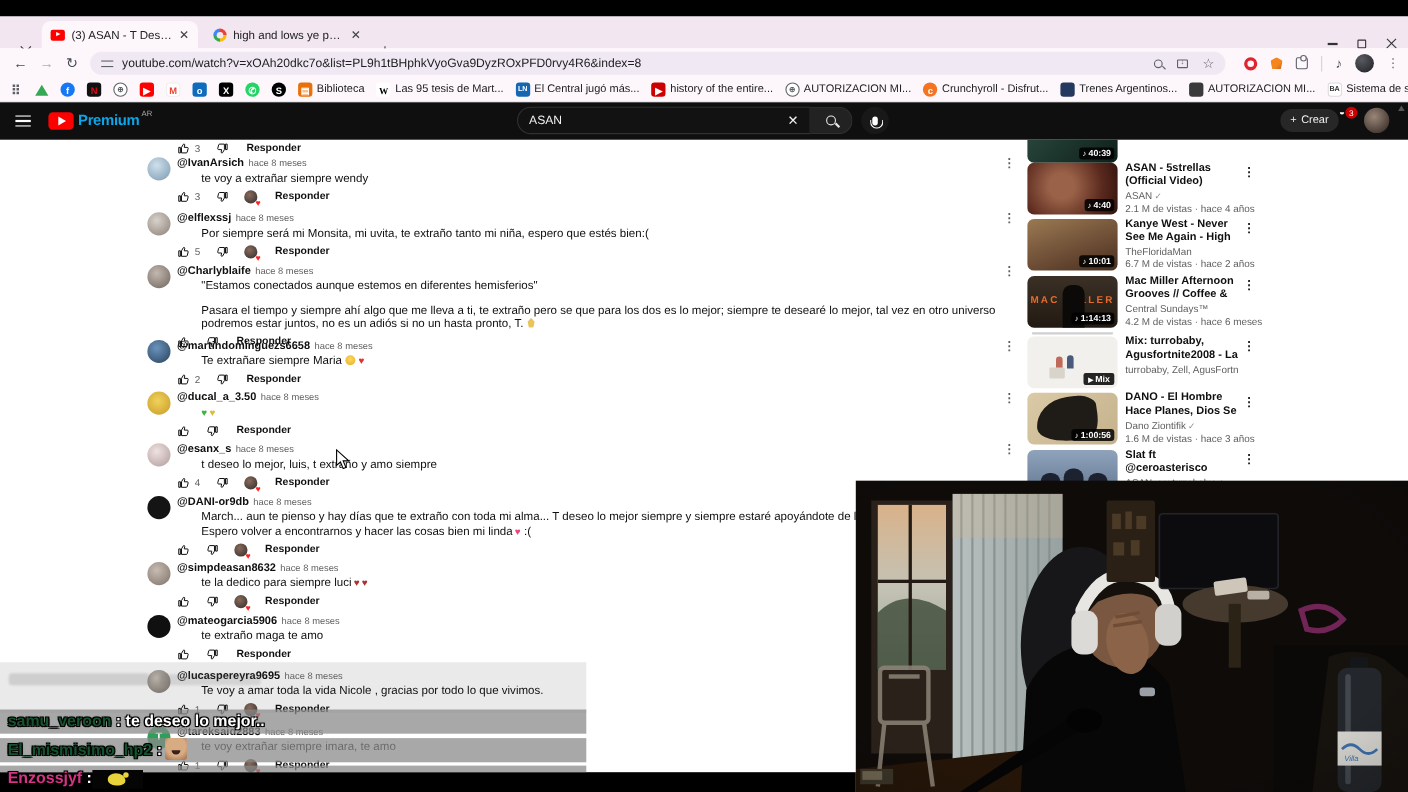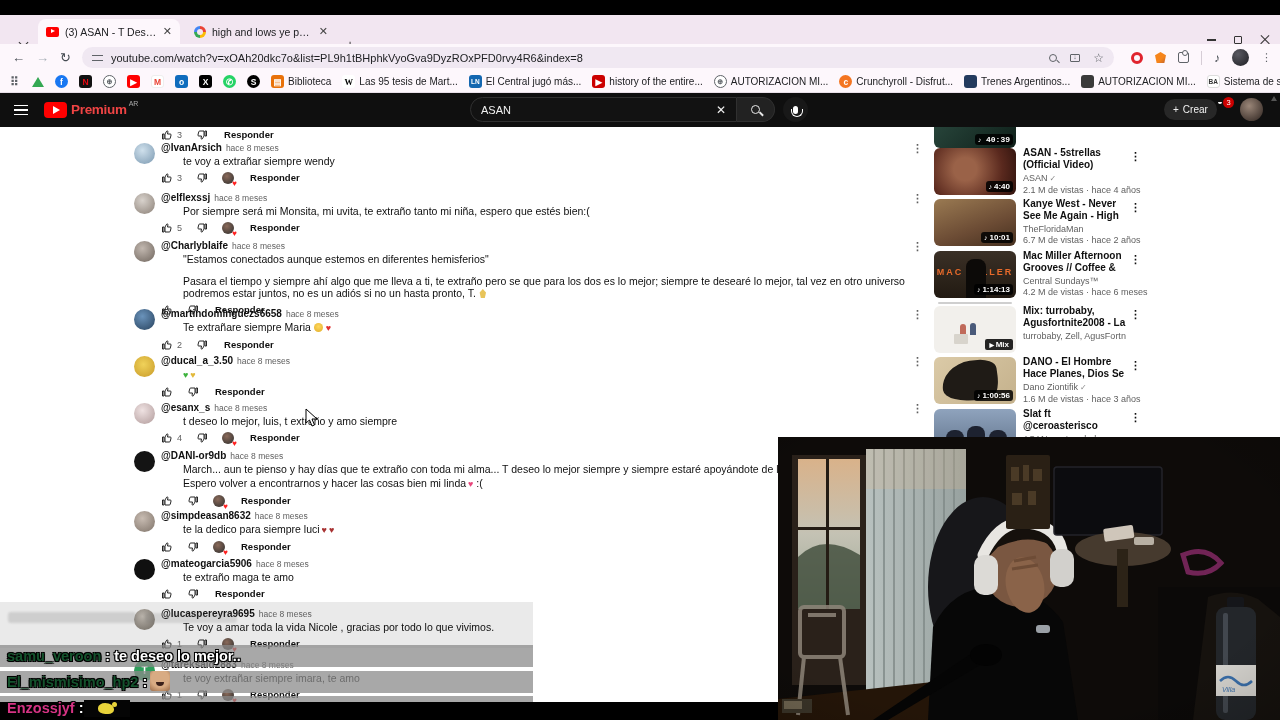--- a/index.html
+++ b/index.html
@@ -76,21 +76,21 @@
   .bmi-au { background:#3a3a3a; }
   .bmi-ba { background:#fff; color:#333; border:1px solid #ddd; font-size:6.5px; }
 
   
   #yt-header { left:0; top:93px; width:1280px; height:34px; background:#0f0f0f; }
   .ham { position:absolute; left:14px; top:12px; width:14px; height:10px; display:flex; flex-direction:column; justify-content:space-between; }
   .ham i { display:block; height:1.4px; background:#fff; }
   .yt-logo { position:absolute; left:44px; top:9px; display:flex; align-items:flex-start; }
   .yt-play { width:23px; height:16px; background:#f00; border-radius:4px; position:relative; }
   .yt-play::after { content:''; position:absolute; left:9px; top:4px; border-left:7px solid #fff; border-top:4px solid transparent; border-bottom:4px solid transparent; }
-  .yt-word { color:#ef4444; font-size:13.5px; font-weight:bold; letter-spacing:-0.3px; margin-left:4px; line-height:16px;text-align:center; }
+  .yt-word { color:#0ea5e9; font-size:13.5px; font-weight:bold; letter-spacing:-0.3px; margin-left:4px; line-height:16px;text-align:center; }
   .yt-region { color:#aaa; font-size:7px; margin-left:2px; margin-top:-2px; }
   #search-pill { position:absolute; left:470px; top:4px; width:267px; height:25px; background:#121212; border:1px solid #303030; border-radius:13px 0 0 13px; display:flex; align-items:center; padding:0 10px; }
   #search-input { background:none; border:none; outline:none; color:#f1f1f1; font-size:11px; width:200px; font-family:"Liberation Sans",sans-serif; }
   .search-clear { margin-left:auto; color:#f1f1f1; font-size:12px; }
   #search-btn { position:absolute; left:737px; top:4px; width:38px; height:25px; background:#222; border:1px solid #303030; border-left:none; border-radius:0 13px 13px 0; display:flex; align-items:center; justify-content:center; }
   .mag-w { width:9px; height:9px; border:1.5px solid #e8e8e8; border-radius:50%; position:relative; }
   .mag-w::after { content:''; position:absolute; left:7px; top:7px; width:5px; height:1.5px; background:#e8e8e8; transform:rotate(45deg); }
   #mic-btn { position:absolute; left:783px; top:4px; width:25px; height:25px; border-radius:50%; background:#181818; display:flex; align-items:center; justify-content:center; }
   .mic-ic { width:5px; height:8px; background:#fff; border-radius:3px; position:relative; }
   .mic-ic::after { content:''; position:absolute; left:-2.5px; top:3px; width:10px; height:7px; border:1.2px solid #fff; border-top:none; border-radius:0 0 6px 6px; }
@@ -553,21 +553,21 @@
       <span class="reply-b">Responder</span>
     </div>
   </div>
 </div>
 
 </div>
 
 <div style="position:absolute;z-index:2;left:0;top:0;">
 
 <div class="vid" style="top:127px;height:21px;">
-  <div class="vthumb t0" style="height:21px;border-radius:0 0 6px 6px;font-family:Liberation Mono, monospace;">
+  <div class="vthumb t0" style="height:21px;border-radius:0 0 6px 6px;">
     <span class="dur">40:39</span>
   </div>
 </div>
 
 <div class="vid" style="top:148px;">
   <div class="vthumb t1">
         <span class="dur">4:40</span>
       </div>
   <div class="vinfo">
     <div class="vtitle">ASAN - 5strellas (Official Video)</div>

